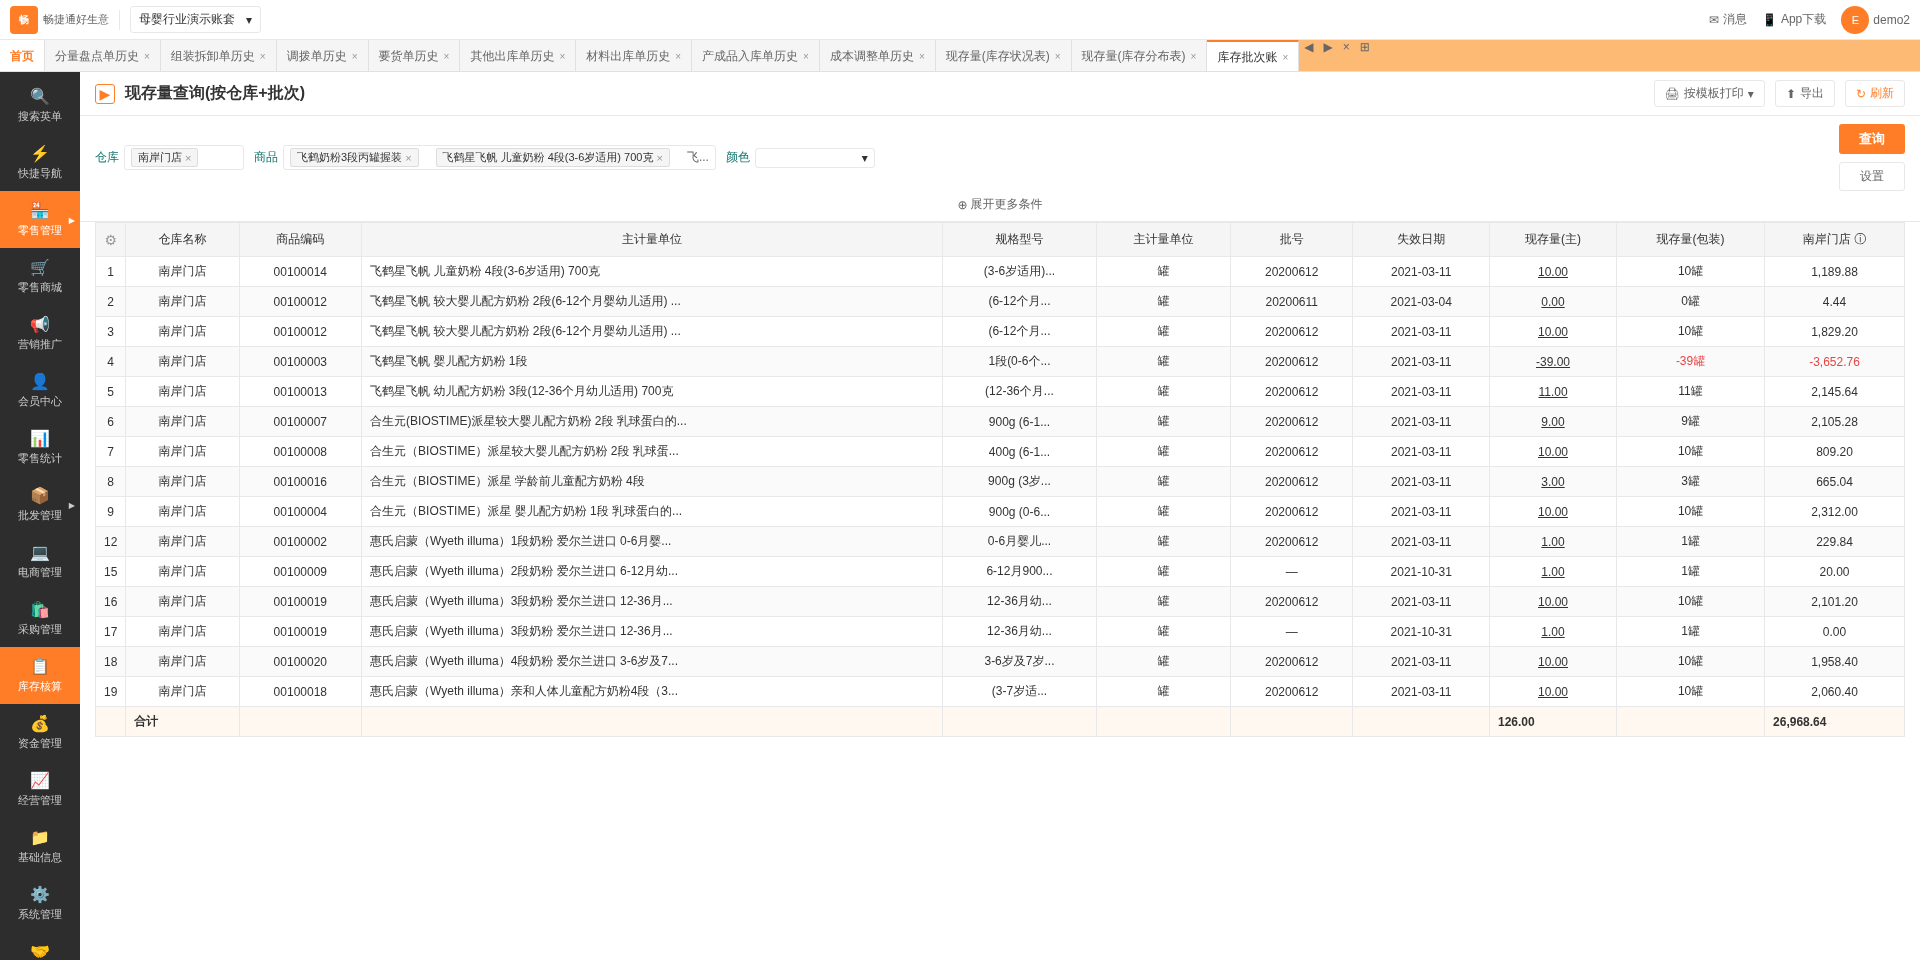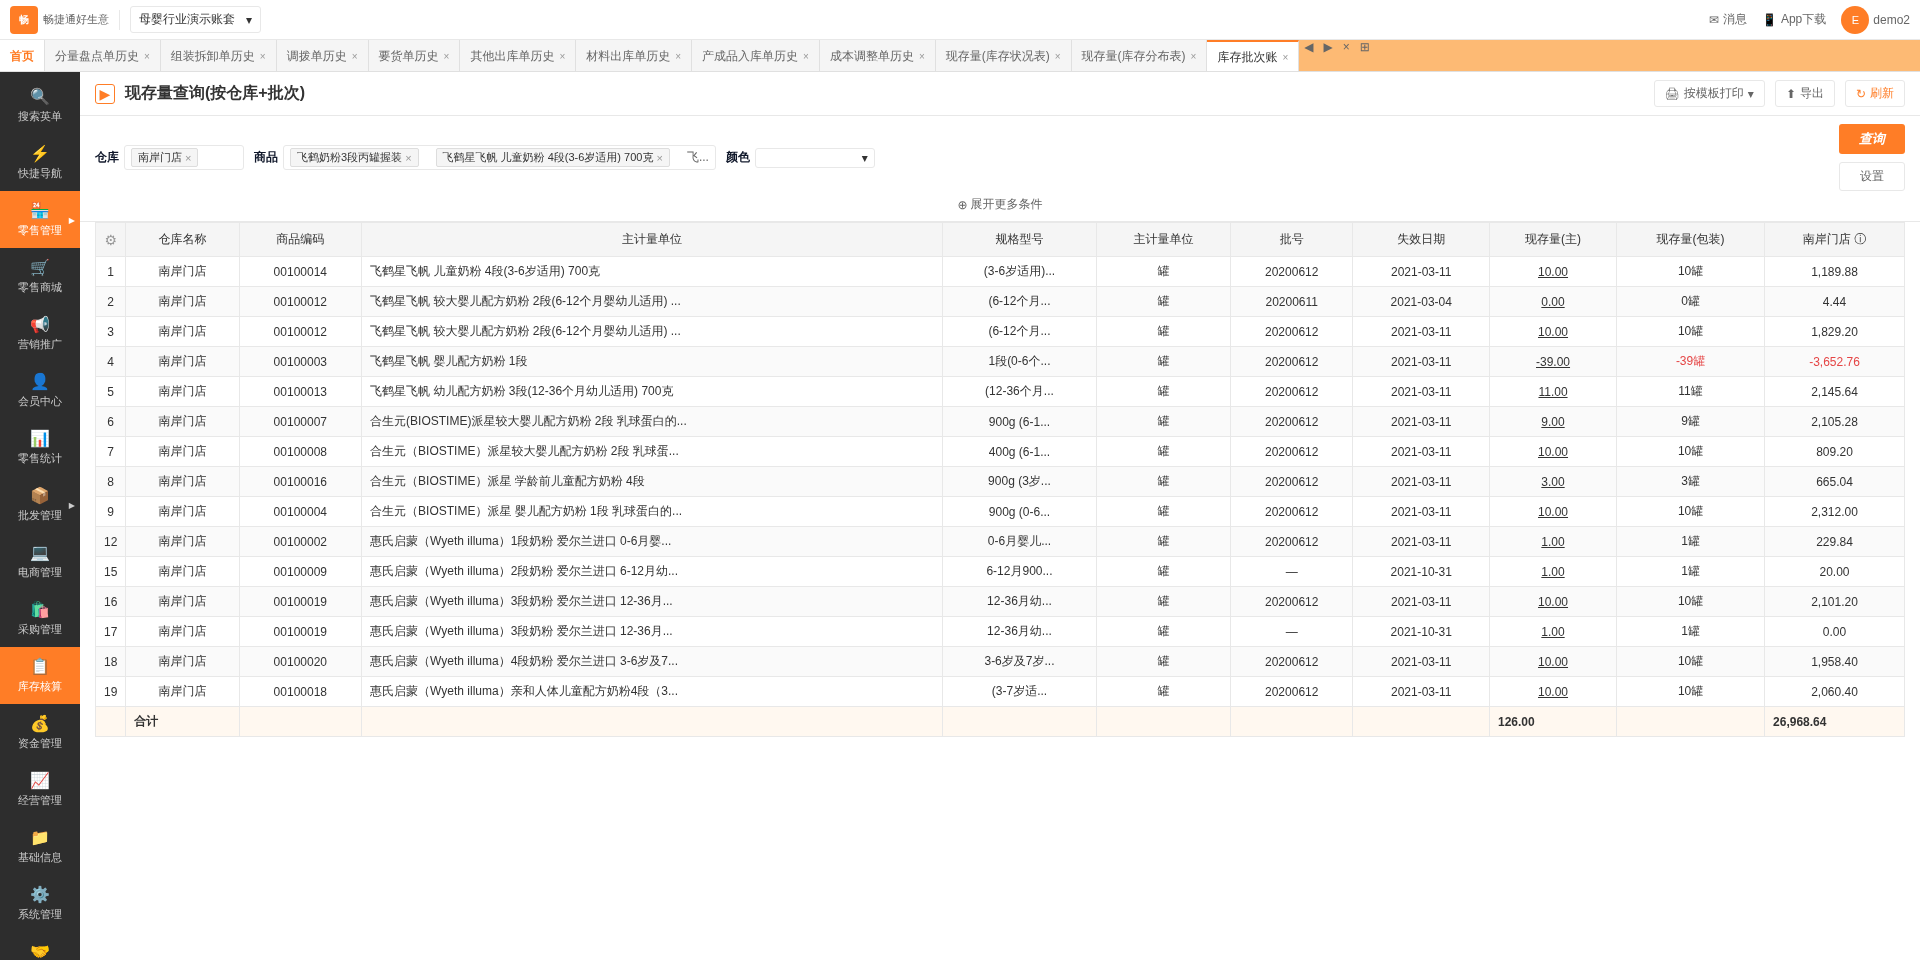--- a/index.html
+++ b/index.html
@@ -43,29 +43,29 @@
     .page-title { font-size: 16px; font-weight: bold; color: #333; }
     .header-actions { display: flex; align-items: center; gap: 10px; }
     .print-btn { display: flex; align-items: center; gap: 4px; padding: 4px 10px; border: 1px solid #e8e8e8; border-radius: 3px; cursor: pointer; color: #666; font-size: 12px; }
     .export-btn { display: flex; align-items: center; gap: 4px; padding: 4px 10px; border: 1px solid #e8e8e8; border-radius: 3px; cursor: pointer; color: #666; font-size: 12px; }
     .refresh-btn { display: flex; align-items: center; gap: 4px; padding: 4px 10px; border: 1px solid #e8e8e8; border-radius: 3px; cursor: pointer; color: #ff7d26; font-size: 12px; }
 
     
     .filter-area { padding: 8px 15px; background: #fff; border-bottom: 1px solid #e8e8e8; }
     .filter-row { display: flex; align-items: center; gap: 10px; flex-wrap: wrap; }
     .filter-group { display: flex; align-items: center; gap: 5px; }
-    .filter-label { color: #0f172a; font-size: 12px; white-space: nowrap; font-weight: bold; }
+    .filter-label { color: #0f766e; font-size: 12px; white-space: nowrap; }
     .filter-tag-container { display: flex; align-items: center; gap: 5px; border: 1px solid #e8e8e8; border-radius: 3px; padding: 2px 6px; min-width: 120px; background: #fff; }
     .filter-tag { background: #f5f5f5; border: 1px solid #ddd; border-radius: 2px; padding: 1px 6px; font-size: 11px; display: flex; align-items: center; gap: 3px; }
     .filter-tag .tag-close { cursor: pointer; color: #999; }
     .filter-more { color: #666; cursor: pointer; }
     .filter-product-container { display: flex; align-items: center; gap: 17px; border: 1px solid #e8e8e8; border-radius: 3px; padding: 2px 6px; flex: 1; max-width: 600px; background: #fff; }
     .filter-color-container { display: flex; align-items: center; gap: 5px; border: 1px solid #e8e8e8; border-radius: 3px; padding: 2px 6px; min-width: 120px; background: #fff; }
     .filter-expand { display: flex; align-items: center; gap: 3px; color: #666; cursor: pointer; font-size: 12px; margin-top: 5px; justify-content: center; }
-    .query-btn { background: #ff7d26; color: #fff; border: none; padding: 6px 20px; border-radius: 3px; cursor: pointer; font-size: 13px; font-weight: bold; font-style: italic; }
+    .query-btn { background: #ff7d26; color: #fff; border: none; padding: 6px 20px; border-radius: 3px; cursor: pointer; font-size: 13px; font-weight: bold; }
     .setting-btn { background: #fff; color: #666; border: 1px solid #e8e8e8; padding: 5px 15px; border-radius: 3px; cursor: pointer; font-size: 12px; }
     .expand-icon { color: #ff7d26; font-size: 14px; cursor: pointer; border: 1px solid #ff7d26; border-radius: 3px; width: 20px; height: 20px; display: flex; align-items: center; justify-content: center; }
 
     
     .table-container { flex: 1; overflow: auto; padding: 0 15px; }
     table { width: 100%; border-collapse: collapse; font-size: 12px; }
     thead tr { background: #f5f5f5; }
     thead th { padding: 8px 8px; text-align: center; border: 1px solid #e8e8e8; font-weight: normal; color: #333; white-space: nowrap; position: sticky; top: 0; background: #f5f5f5; z-index: 1; }
     tbody tr { background: #fff; }
     tbody tr:nth-child(even) { background: #fafafa; }

